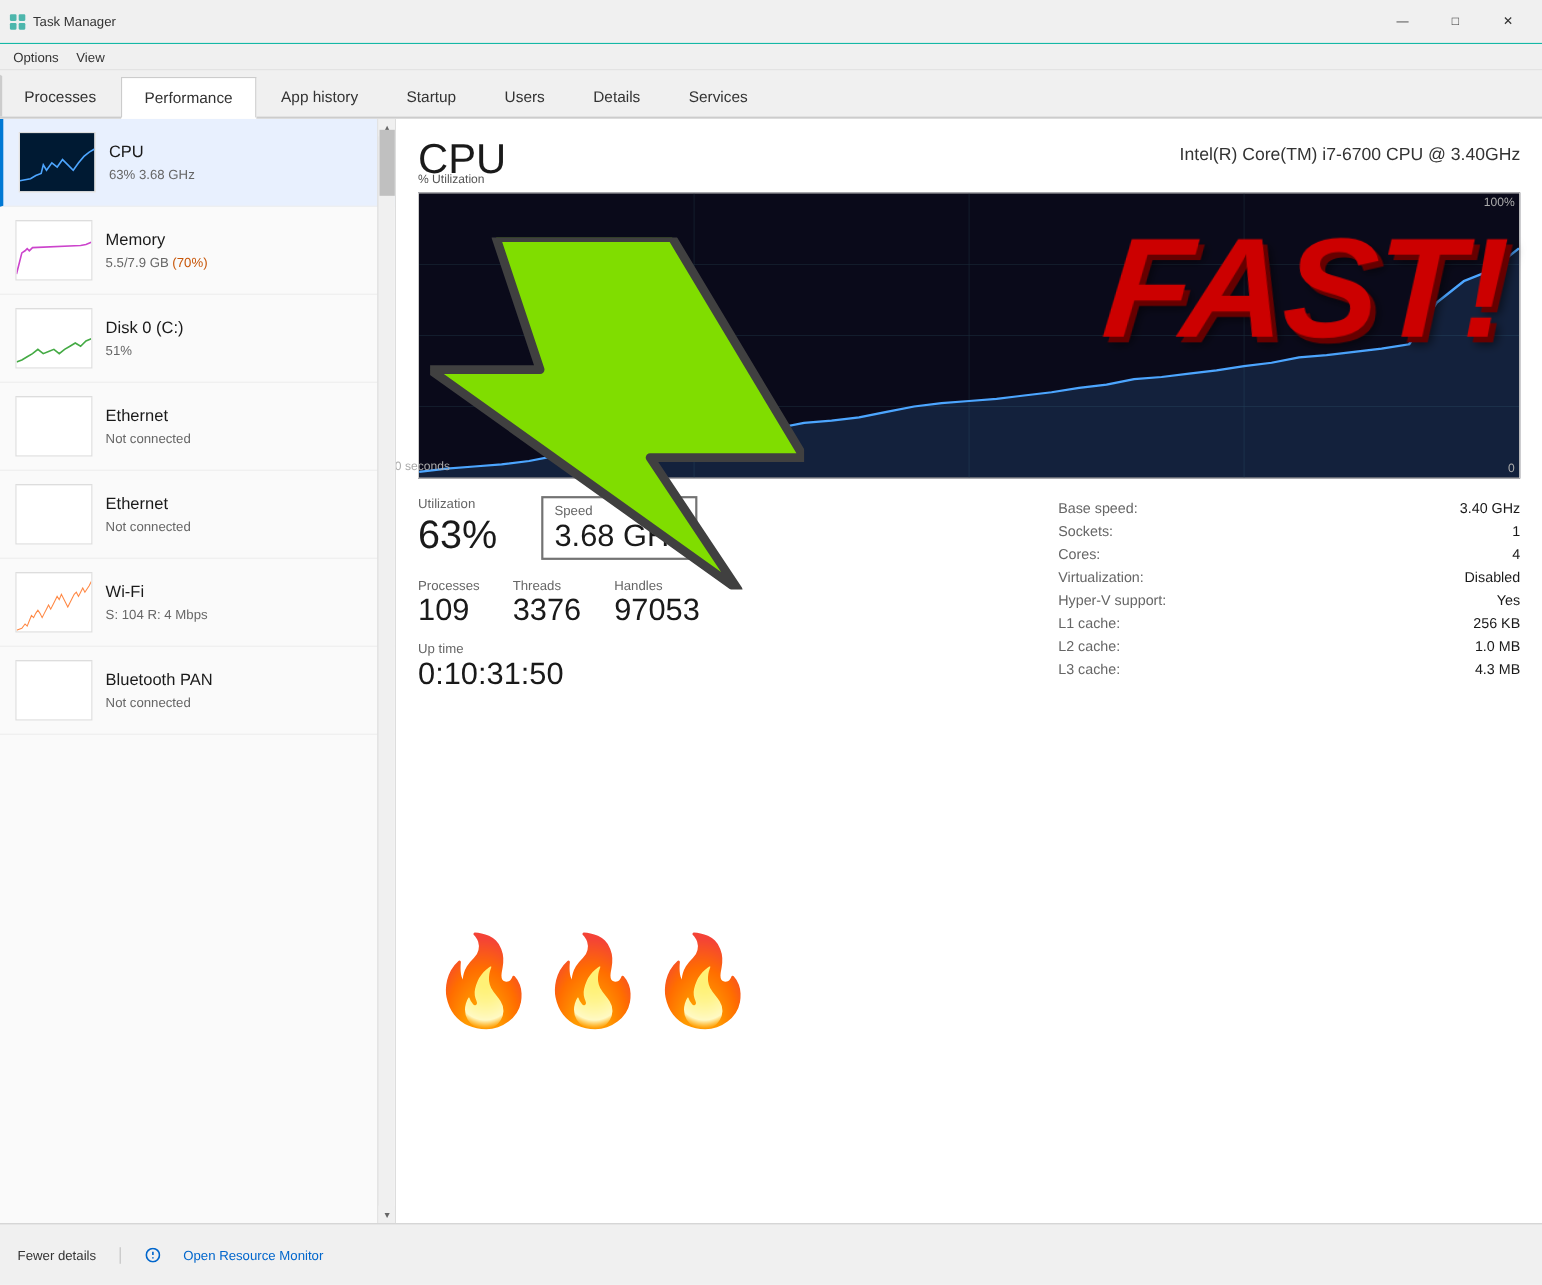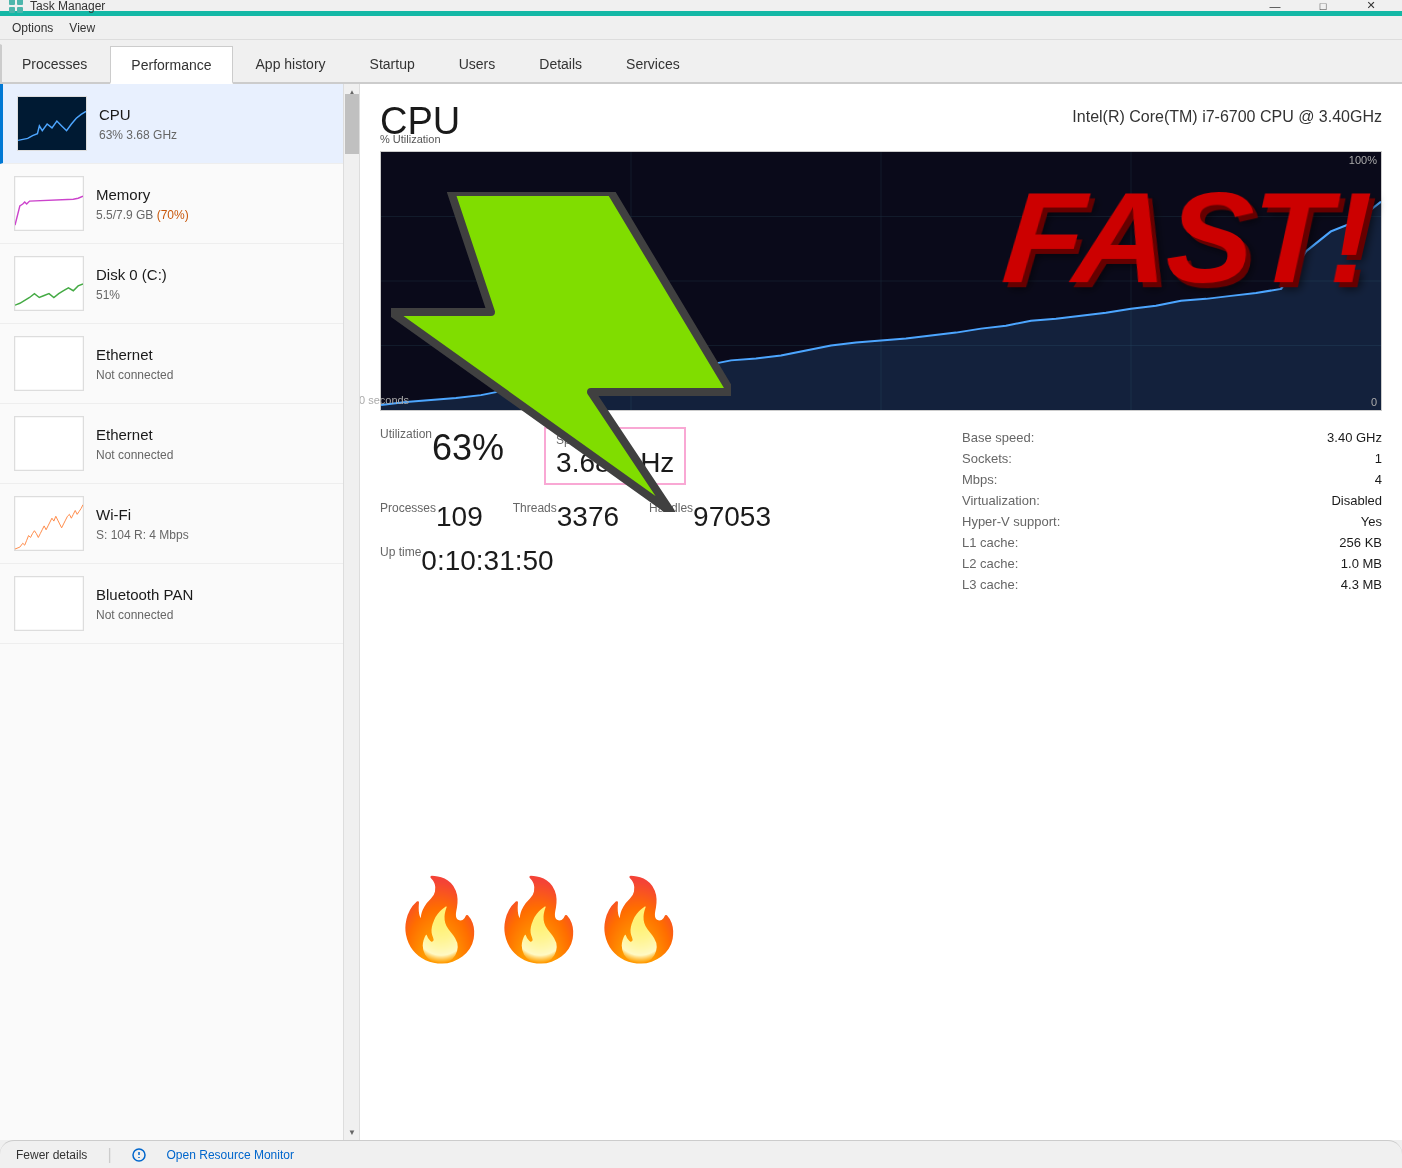--- a/index.html
+++ b/index.html
@@ -9,25 +9,25 @@
       width: 1402px;
       height: 1168px;
       overflow: hidden;
       display: flex;
       flex-direction: column;
     }
 
     
     .title-bar {
       background: #f0f0f0;
-      height: 16px;
+      height: 40px;
       display: flex;
       align-items: center;
       padding: 0 8px;
-      border-bottom: 5px solid #14b8a6;
+      border-bottom: 1px solid #14b8a6;
       flex-shrink: 0;
     }
     .title-bar-icon {
       width: 16px;
       height: 16px;
       margin-right: 6px;
       display: flex;
       align-items: center;
       justify-content: center;
     }
@@ -252,36 +252,36 @@
     }
 
     
     .stats-row {
       display: flex;
       gap: 40px;
       margin-bottom: 16px;
     }
     .stat-group {
       display: flex;
-      flex-direction: row;
+      flex-direction: column;
     }
     .stat-label {
       font-size: 12px;
       color: #666;
     }
     .stat-value {
       font-size: 28px;
       font-weight: 300;
       color: #1a1a1a;
     }
     .stat-value.large { font-size: 36px; }
 
     
     .speed-box {
-      border: 2px solid #f9a8d4;
+      border: 2px solid #737373;
       padding: 4px 10px;
       display: inline-block;
       background: white;
     }
     .speed-box .stat-label { color: #666; font-size: 12px; }
     .speed-box .stat-value { font-size: 28px; color: #1a1a1a; }
 
     
     .pth-row {
       display: flex;
@@ -309,29 +309,28 @@
     .arrow-overlay {
       position: absolute;
       top: 40px;
       left: 10px;
       pointer-events: none;
       z-index: 10;
     }
 
     
     .footer {
-      height: 28px;
+      height: 56px;
       background: #f0f0f0;
       border-top: 1px solid #ccc;
       display: flex;
       align-items: center;
       padding: 0 16px;
       gap: 20px;
       flex-shrink: 0;
-      border-radius: 18px;
     }
     .footer-link {
       font-size: 12px;
       color: #0066cc;
       cursor: pointer;
       text-decoration: none;
       display: flex;
       align-items: center;
       gap: 21px;
     }
@@ -596,21 +595,21 @@
       <div class="right-info">
         <div class="info-row">
           <span class="info-key">Base speed:</span>
           <span class="info-val">3.40 GHz</span>
         </div>
         <div class="info-row">
           <span class="info-key">Sockets:</span>
           <span class="info-val">1</span>
         </div>
         <div class="info-row">
-          <span class="info-key">Mbps:</span>
+          <span class="info-key">Cores:</span>
           <span class="info-val">4</span>
         </div>
         <div class="info-row">
           <span class="info-key">Virtualization:</span>
           <span class="info-val">Disabled</span>
         </div>
         <div class="info-row">
           <span class="info-key">Hyper-V support:</span>
           <span class="info-val">Yes</span>
         </div>

